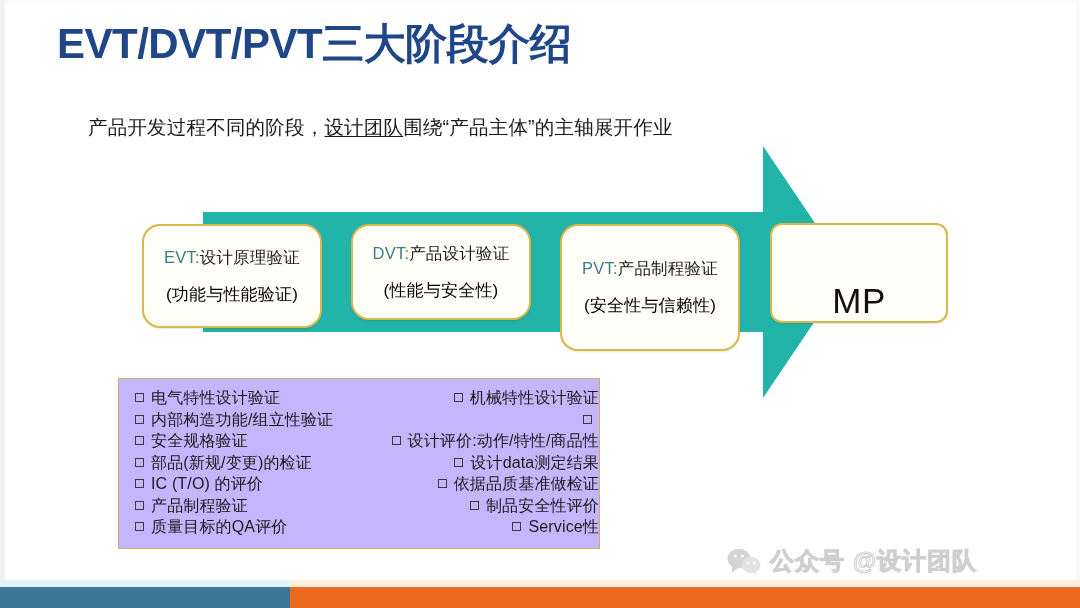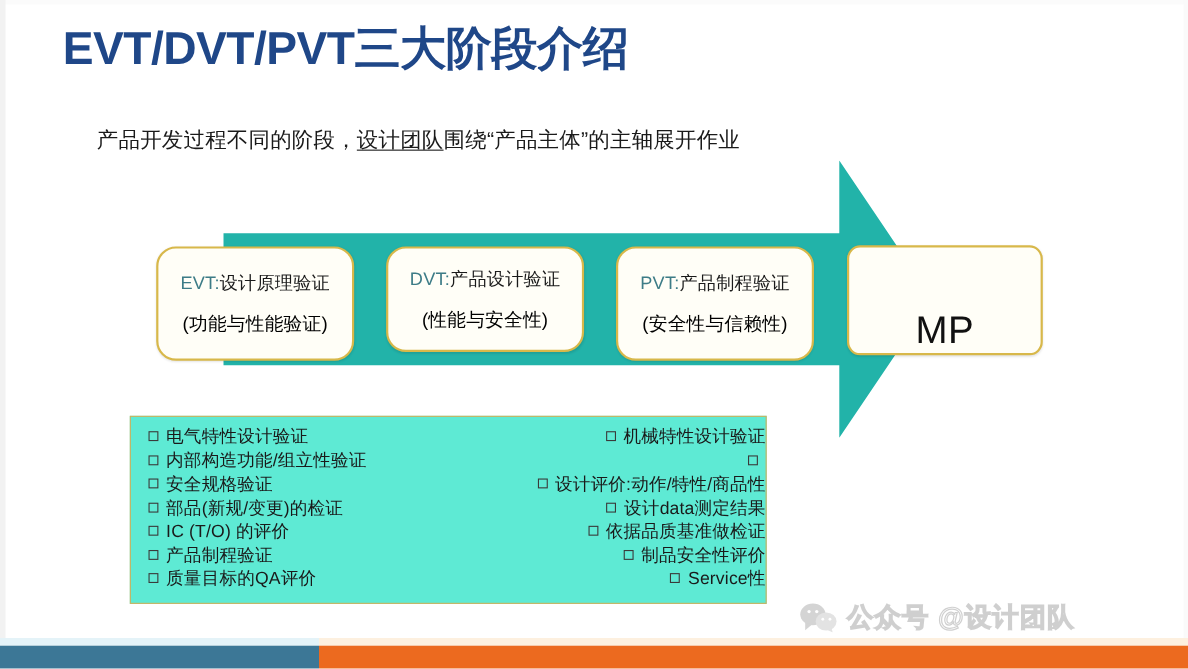--- a/index.html
+++ b/index.html
@@ -102,21 +102,21 @@
   }
   .stage-line2 {
     font-size: 17px;
     color: #000000;
     white-space: nowrap;
     letter-spacing: 0.2px;
   }
 
   #box-evt { left: 142px;  top: 224px; width: 180px; height: 104px; }
   #box-dvt { left: 351px;  top: 224px; width: 180px; height: 96px; }
-  #box-pvt { left: 560px;  top: 224px; width: 180px; height: 104px; }
+  #box-pvt { left: 560px;  top: 224px; width: 180px; height: 127px; }
 
   
   #box-mp {
     position: absolute;
     left: 770px;
     top: 223px;
     width: 178px;
     height: 100px;
     background: #fffef7;
     border: 2.5px solid #d8b84a;
@@ -131,23 +131,23 @@
     font-size: 35px;
     color: #111111;
     letter-spacing: 0.5px;
   }
 
   
   #checklist {
     position: absolute;
     left: 118px;
     top: 378px;
-    width: 579px;
+    width: 482px;
     height: 171px;
-    background: #5eead4;
+    background: #c4b5fd;
     border: 1.5px solid #cbb25e;
     box-sizing: border-box;
     display: flex;
   }
   .check-col {
     padding-top: 8px;
   }
   .check-col.left  { width: 312px; padding-left: 16px; }
   .check-col.right { width: 294px; padding-left: 10px; text-align: right; }
 

